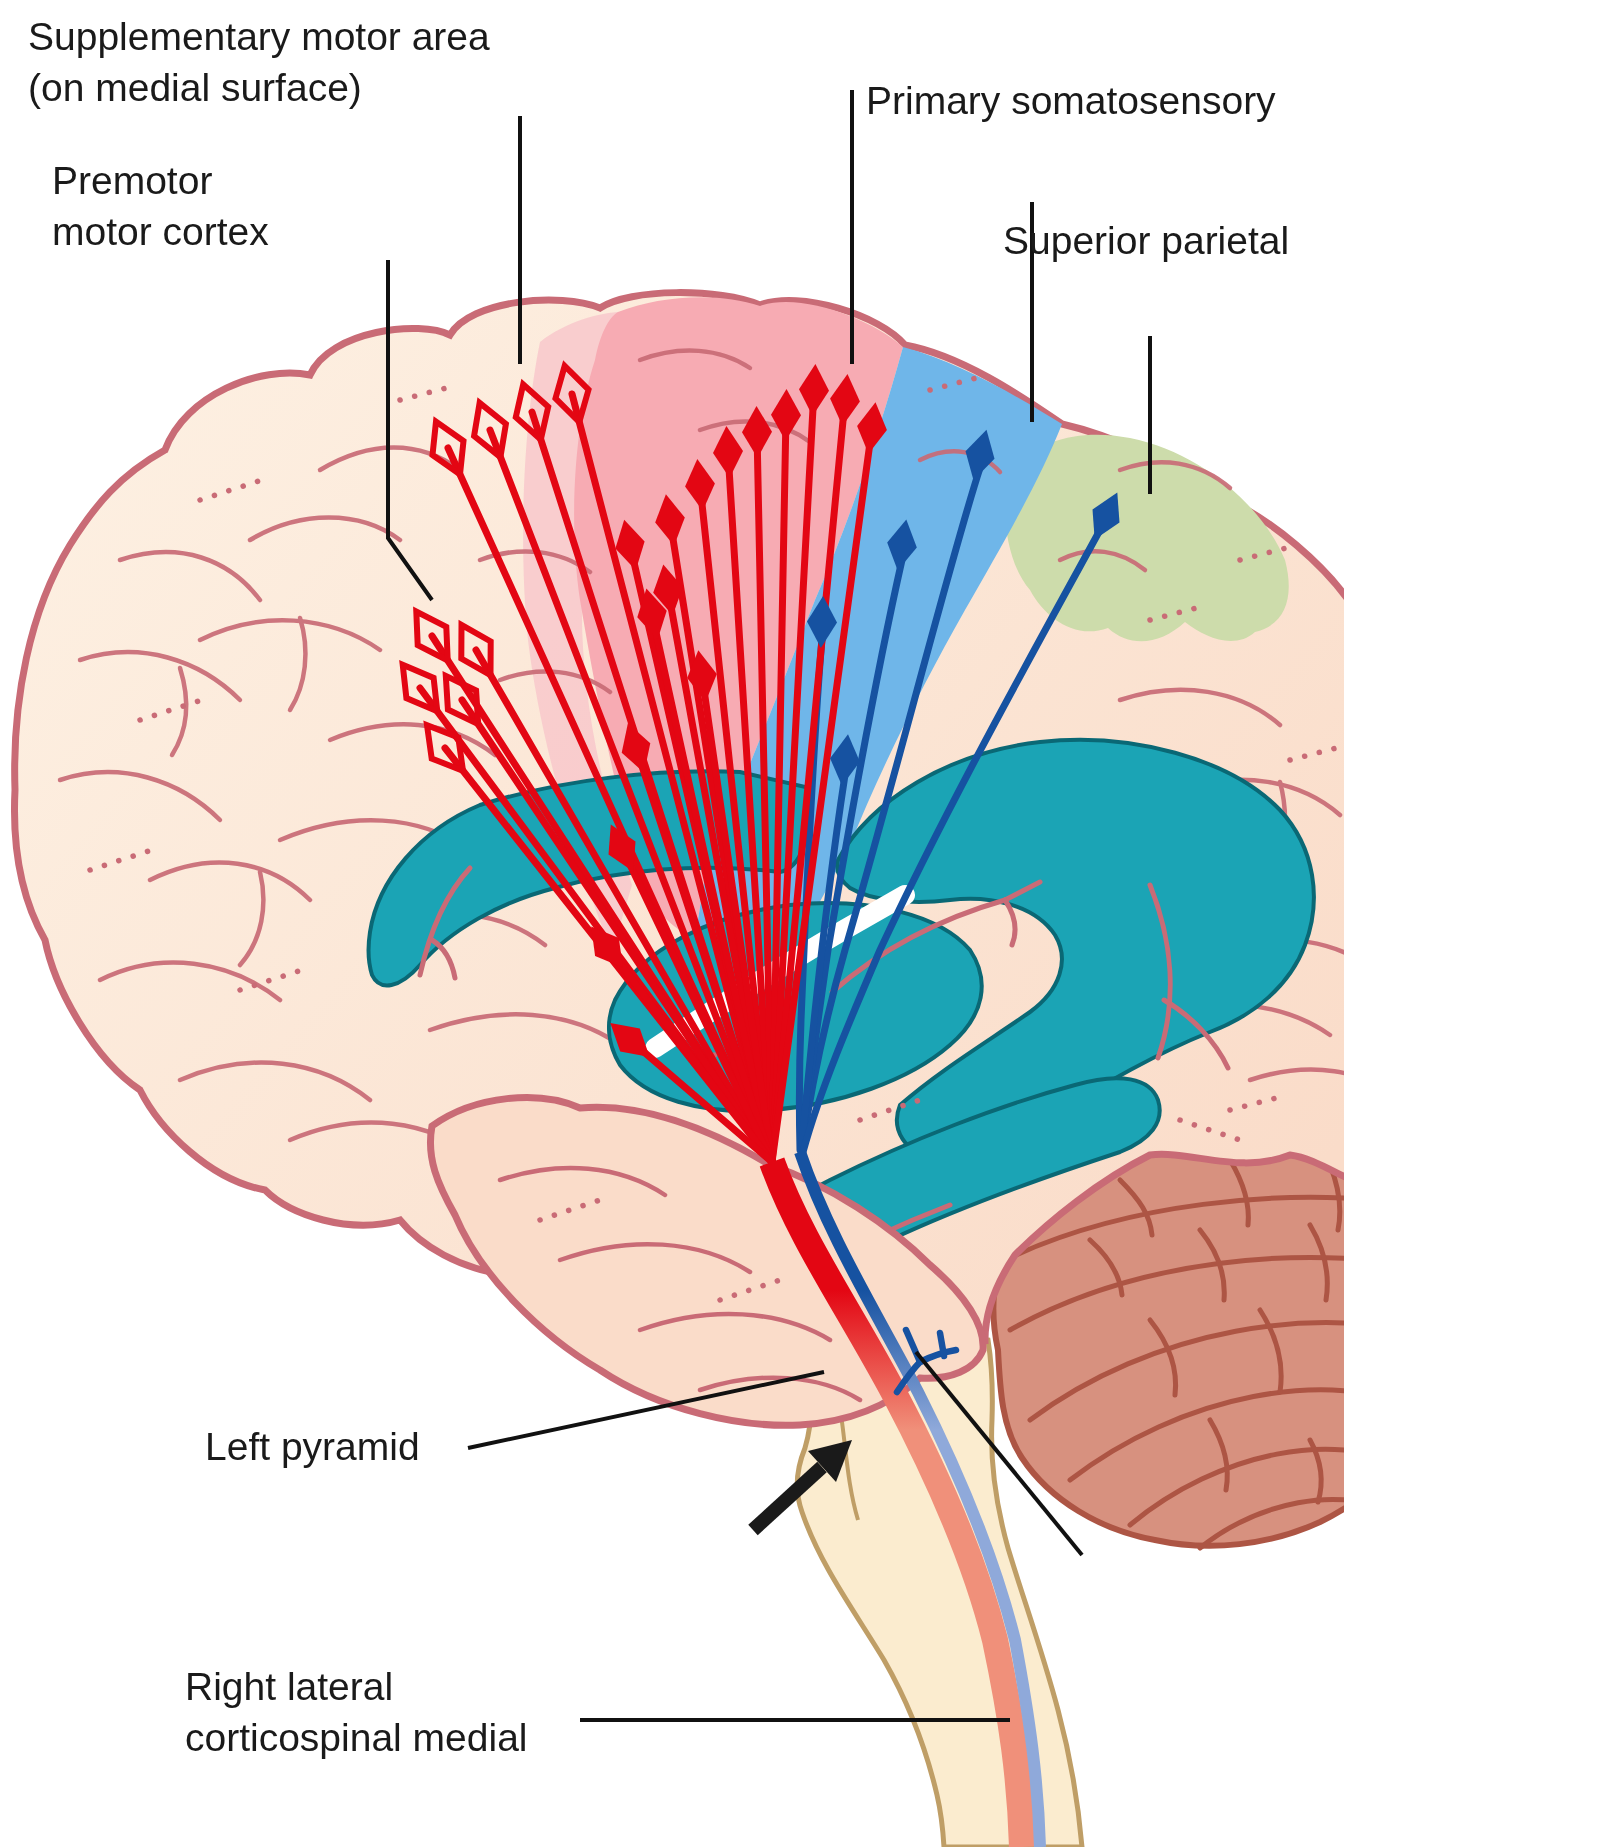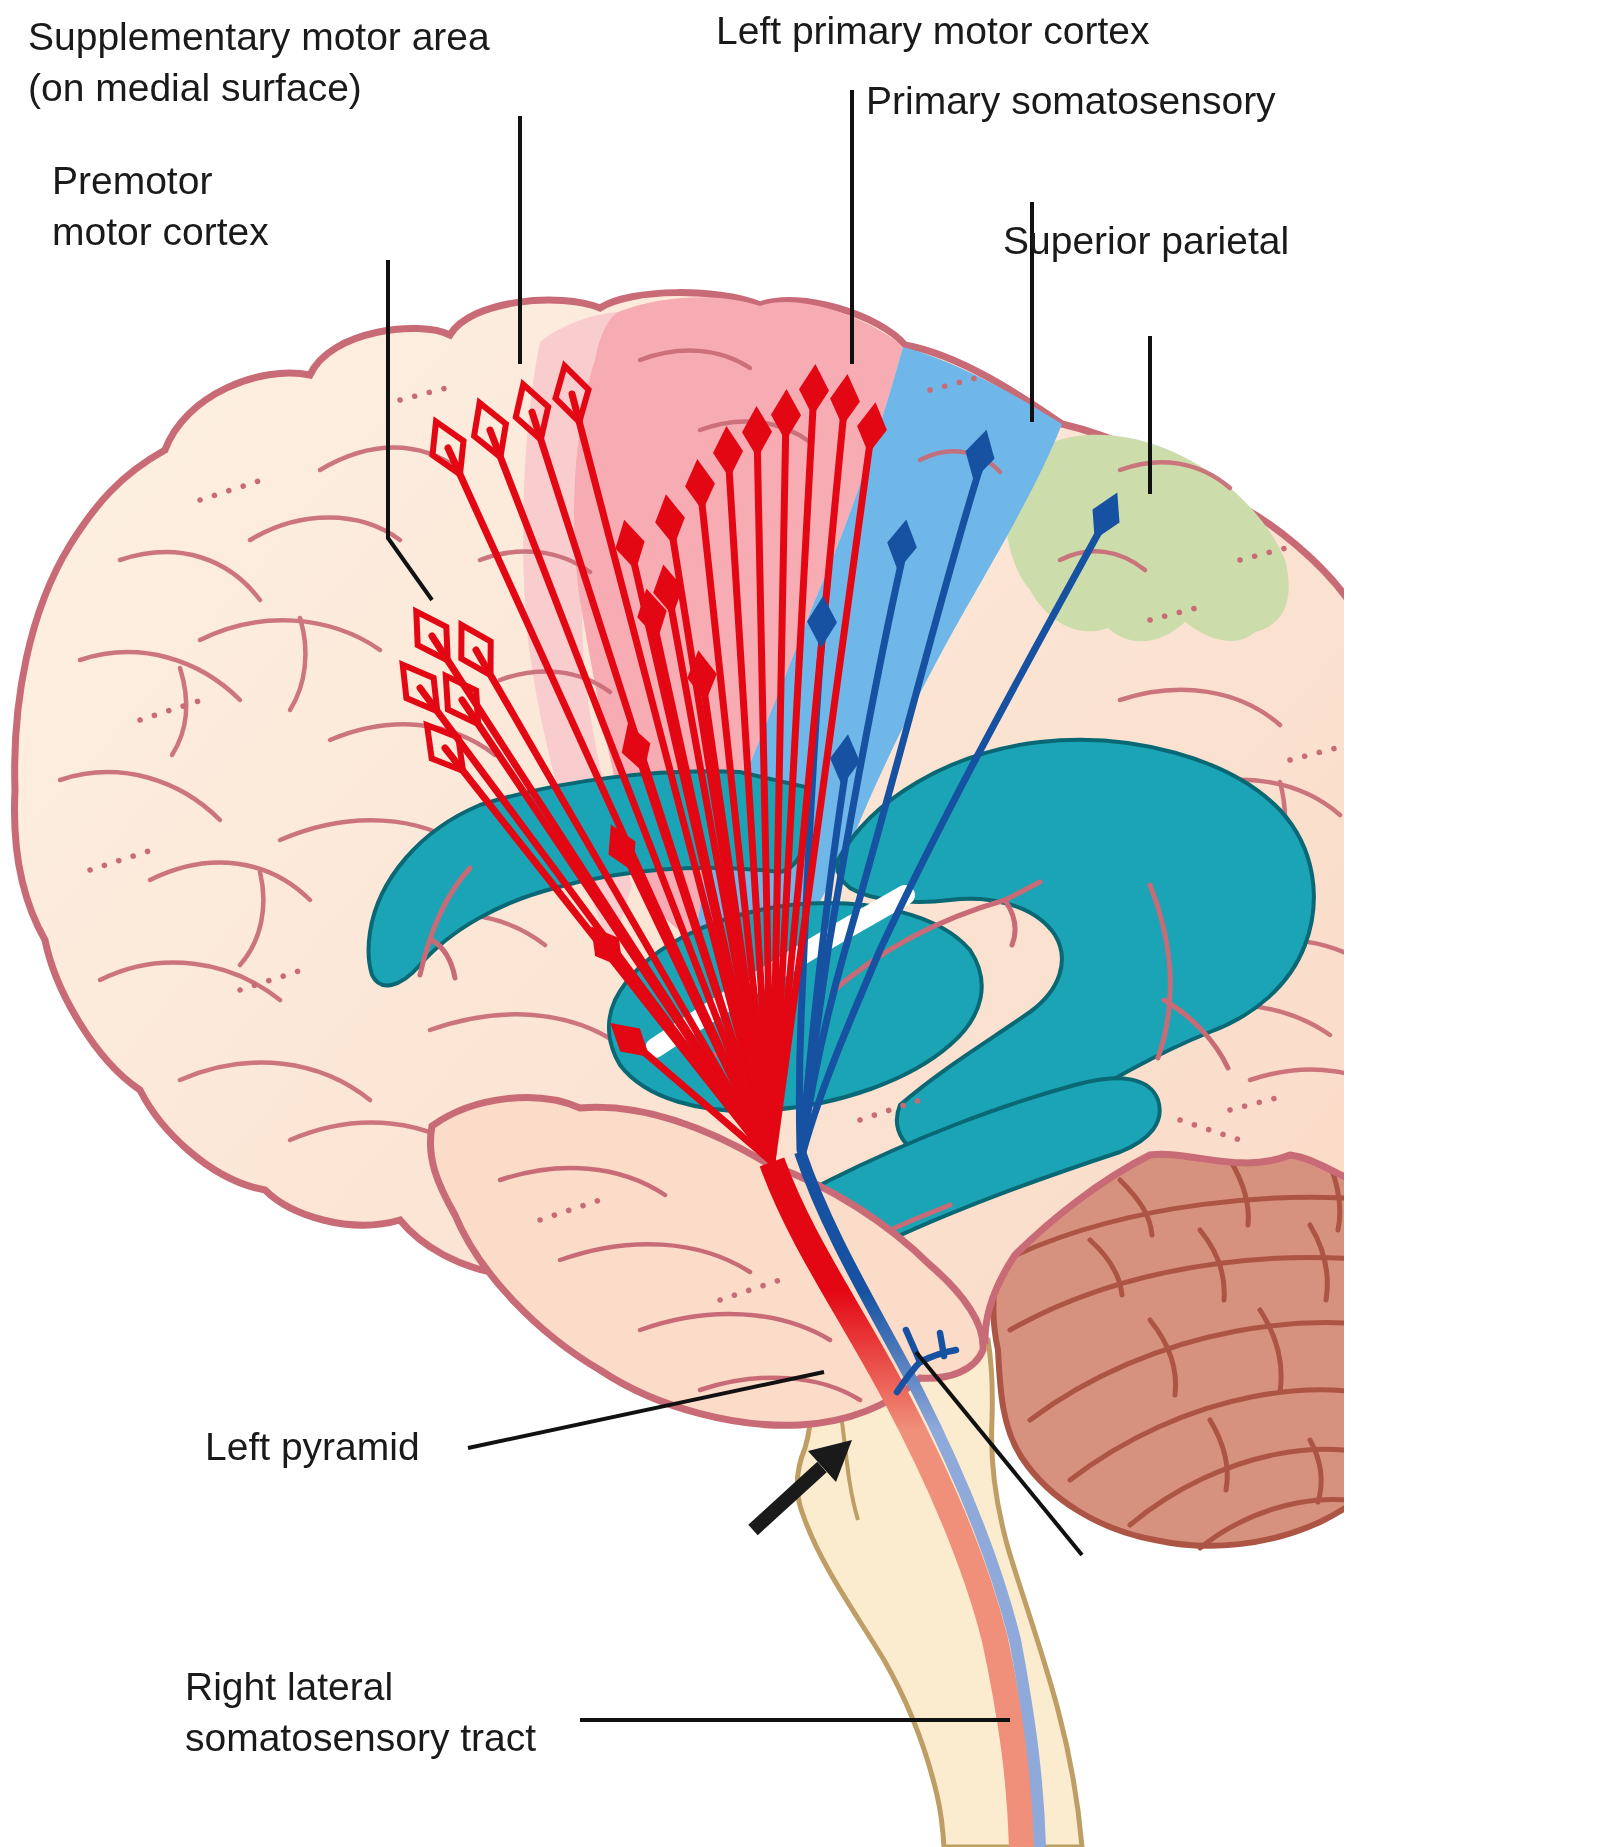--- a/index.html
+++ b/index.html
@@ -278,30 +278,27 @@
 </svg>
 
 <div class="lbl" style="left:28px;top:12px">
   <div>Supplementary motor area</div>
   <div>(on medial surface)</div>
 </div>
 <div class="lbl" style="left:52px;top:156px">
   <div>Premotor</div>
   <div>motor cortex</div>
 </div>
-<div class="lbl" style="left:716px;top:6px">
-  <div>Left primary motor cortex</div>
-</div>
 <div class="lbl" style="left:866px;top:76px">
   <div>Primary somatosensory</div>
 </div>
 <div class="lbl" style="left:1003px;top:216px">
   <div>Superior parietal</div>
 </div>
 <div class="lbl" style="left:205px;top:1422px">
   <div>Left pyramid</div>
 </div>
 <div class="lbl r" style="left:185px;top:1662px;width:383px">
   <div>Right lateral</div>
-  <div>somatosensory tract</div>
+  <div>corticospinal medial</div>
 </div>
 
 </div>
 
 </body></html>

